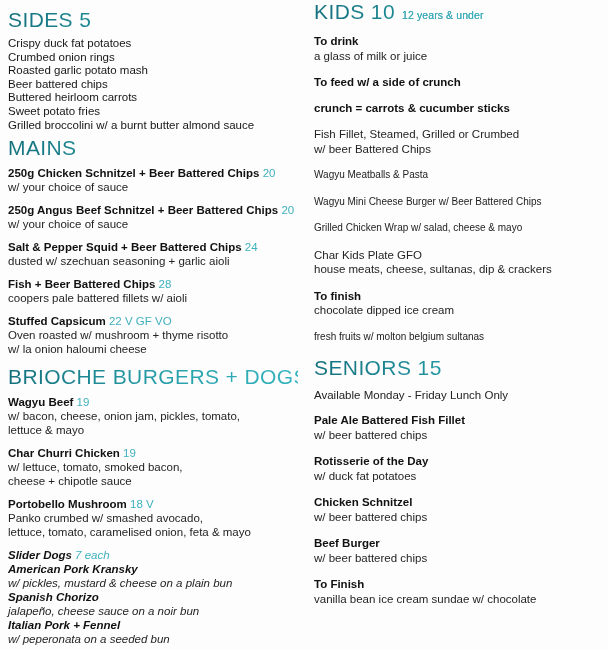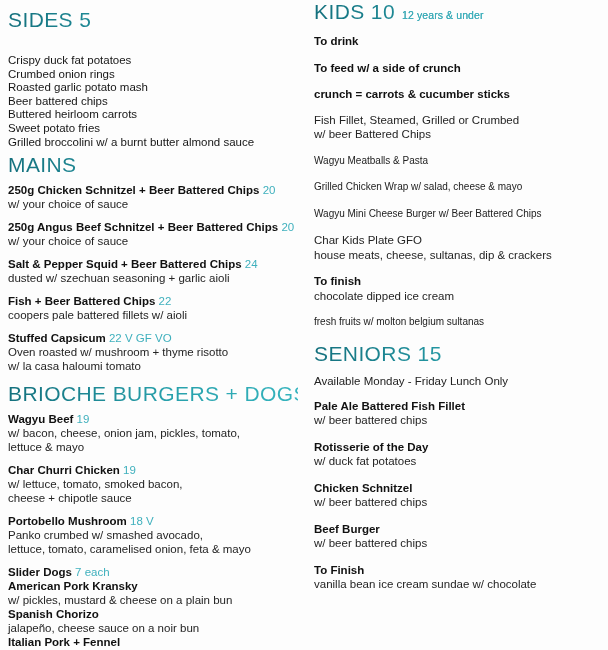--- a/index.html
+++ b/index.html
@@ -52,21 +52,21 @@
   }
   .section-head .sub {
     font-size: 10.5px;
     letter-spacing: 0.1px;
     -webkit-text-fill-color: #3fb0bd;
     color: #3fb0bd;
     background: none;
     font-weight: 400;
   }
 
-  .head-sides   { margin-bottom: 22px; }
+  .head-sides   { margin-bottom: 5px; }
   .head-mains   { margin: 4px 0 6px 0; }
   .head-burgers { margin: 9px 0 6px 0; }
   .head-kids    { margin-bottom: 7px; }
   .head-seniors { margin: 10px 0 8px 0; }
 
   
   .simple-list {
     list-style: none;
     margin: 0;
     padding: 0;
@@ -75,21 +75,21 @@
     font-size: 11.5px;
     line-height: 13.6px;
     color: #161616;
     white-space: nowrap;
   }
 
   
   .item {
     margin-bottom: 9px;
   }
-  .item.tight { margin-bottom: 0; }
+  .item.tight { margin-bottom: 0; font-style: italic; }
   .item-name {
     font-size: 11.5px;
     line-height: 14px;
     font-weight: 700;
     color: #111;
     white-space: nowrap;
   }
   .item-name .price {
     color: #3fb0bd;
     font-weight: 400;
@@ -175,32 +175,32 @@
       <div class="item-name">
         <span>Salt &amp; Pepper Squid + Beer Battered Chips</span>
         <span class="price">24</span>
       </div>
       <div class="item-desc">dusted w/ szechuan seasoning + garlic aioli</div>
     </div>
 
     <div class="item">
       <div class="item-name">
         <span>Fish + Beer Battered Chips</span>
-        <span class="price">22</span>
+        <span class="price">28</span>
       </div>
       <div class="item-desc">coopers pale battered fillets w/ aioli</div>
     </div>
 
     <div class="item">
       <div class="item-name">
         <span>Stuffed Capsicum</span>
         <span class="price">22 V GF VO</span>
       </div>
       <div class="item-desc">Oven roasted w/ mushroom + thyme risotto</div>
-      <div class="item-desc">w/ la casa haloumi tomato</div>
+      <div class="item-desc">w/ la onion haloumi cheese</div>
     </div>
 
     <h2 class="section-head head-burgers">
       <span>BRIOCHE BURGERS + DOGS</span>
     </h2>
 
     <div class="item">
       <div class="item-name">
         <span>Wagyu Beef</span>
         <span class="price">19</span>
@@ -244,33 +244,34 @@
 
   <div class="col col-right">
 
     <h2 class="section-head head-kids">
       <span>KIDS 10</span>
       <span class="sub">12 years &amp; under</span>
     </h2>
 
     <div class="item">
       <div class="item-name">To drink</div>
+      <div class="item-desc">a glass of milk or juice</div>
     </div>
 
     <div class="kids-note">To feed w/ a side of crunch</div>
     <div class="kids-note">crunch = carrots &amp; cucumber sticks</div>
 
     <div class="item">
       <div class="item-desc">Fish Fillet, Steamed, Grilled or Crumbed</div>
       <div class="item-desc">w/ beer Battered Chips</div>
     </div>
 
     <div class="plain-line">Wagyu Meatballs &amp; Pasta</div>
+    <div class="plain-line">Wagyu Mini Cheese Burger w/ Beer Battered Chips</div>
     <div class="plain-line">Grilled Chicken Wrap w/ salad, cheese &amp; mayo</div>
-    <div class="plain-line">Wagyu Mini Cheese Burger w/ Beer Battered Chips</div>
 
     <div class="item">
       <div class="item-desc">
         <span>Char Kids Plate</span>
         <span class="price">GFO</span>
       </div>
       <div class="item-desc">house meats, cheese, sultanas, dip &amp; crackers</div>
     </div>
 
     <div class="item">

